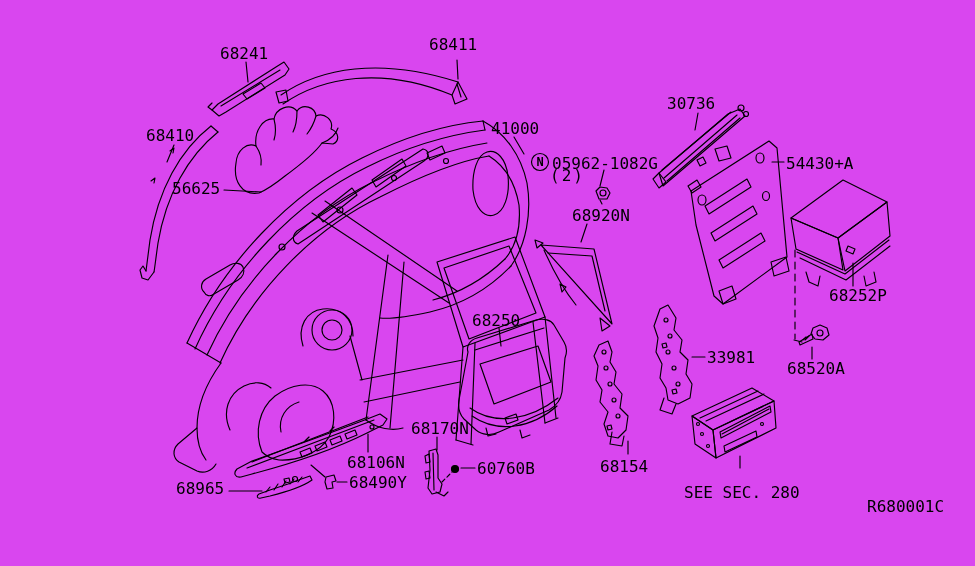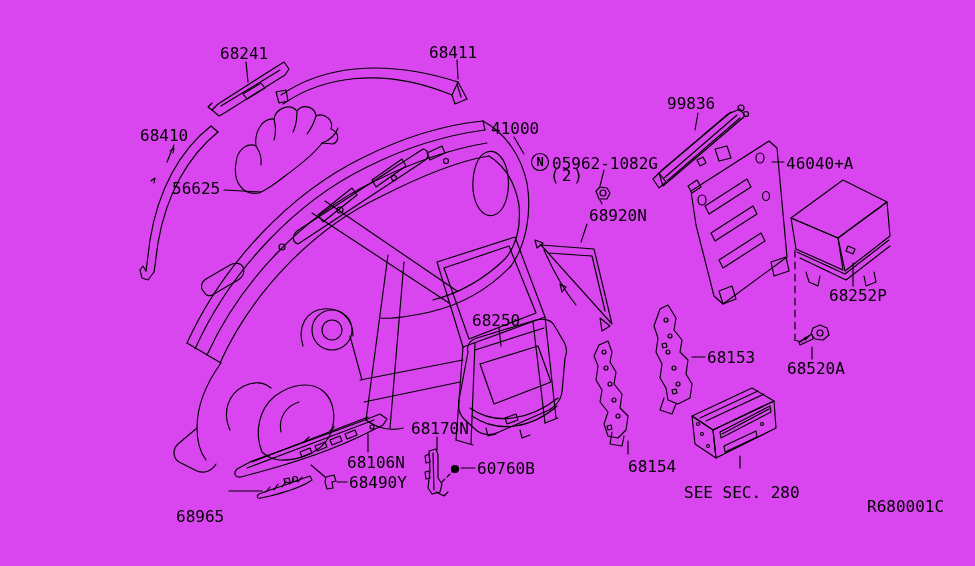--- a/index.html
+++ b/index.html
@@ -287,36 +287,36 @@
     <g>
       <path d="M326,477 L334,475 L336,481 L332,482 L333,488 L327,489 L325,482 Z"></path>
     </g>
 
     <g>
       <circle cx="455" cy="469" r="3.5" fill="#000"></circle>
     </g>
   </svg>
 
   <div class="lbl" style="left:220px;top:45px">68241</div>
-  <div class="lbl" style="left:429px;top:44px">68411</div>
-  <div class="lbl" style="left:140px;top:127px">68410</div>
+  <div class="lbl" style="left:429px;top:36px">68411</div>
+  <div class="lbl" style="left:146px;top:127px">68410</div>
   <div class="lbl" style="left:172px;top:180px">56625</div>
   <div class="lbl" style="left:491px;top:120px">41000</div>
   <div class="sym" style="left:533px;top:156px">N</div>
   <div class="lbl" style="left:552px;top:155px">05962-1082G</div>
   <div class="lbl qty" style="left:550px;top:167px">(2)</div>
-  <div class="lbl" style="left:667px;top:95px">99836</div>
-  <div class="lbl" style="left:786px;top:155px">46040+A</div>
-  <div class="lbl" style="left:589px;top:207px">68920N</div>
+  <div class="lbl" style="left:667px;top:95px">30736</div>
+  <div class="lbl" style="left:786px;top:155px">54430+A</div>
+  <div class="lbl" style="left:572px;top:207px">68920N</div>
   <div class="lbl" style="left:472px;top:312px">68250</div>
   <div class="lbl" style="left:829px;top:287px">68252P</div>
-  <div class="lbl" style="left:707px;top:349px">68153</div>
+  <div class="lbl" style="left:707px;top:349px">33981</div>
   <div class="lbl" style="left:787px;top:360px">68520A</div>
   <div class="lbl" style="left:347px;top:454px">68106N</div>
   <div class="lbl" style="left:349px;top:474px">68490Y</div>
-  <div class="lbl" style="left:176px;top:508px">68965</div>
+  <div class="lbl" style="left:176px;top:480px">68965</div>
   <div class="lbl" style="left:411px;top:420px">68170N</div>
   <div class="lbl" style="left:477px;top:460px">60760B</div>
-  <div class="lbl" style="left:628px;top:458px">68154</div>
+  <div class="lbl" style="left:600px;top:458px">68154</div>
   <div class="lbl" style="left:684px;top:484px">SEE SEC. 280</div>
   <div class="lbl" style="left:867px;top:498px">R680001C</div>
 
 </div>
 
 </body></html>

